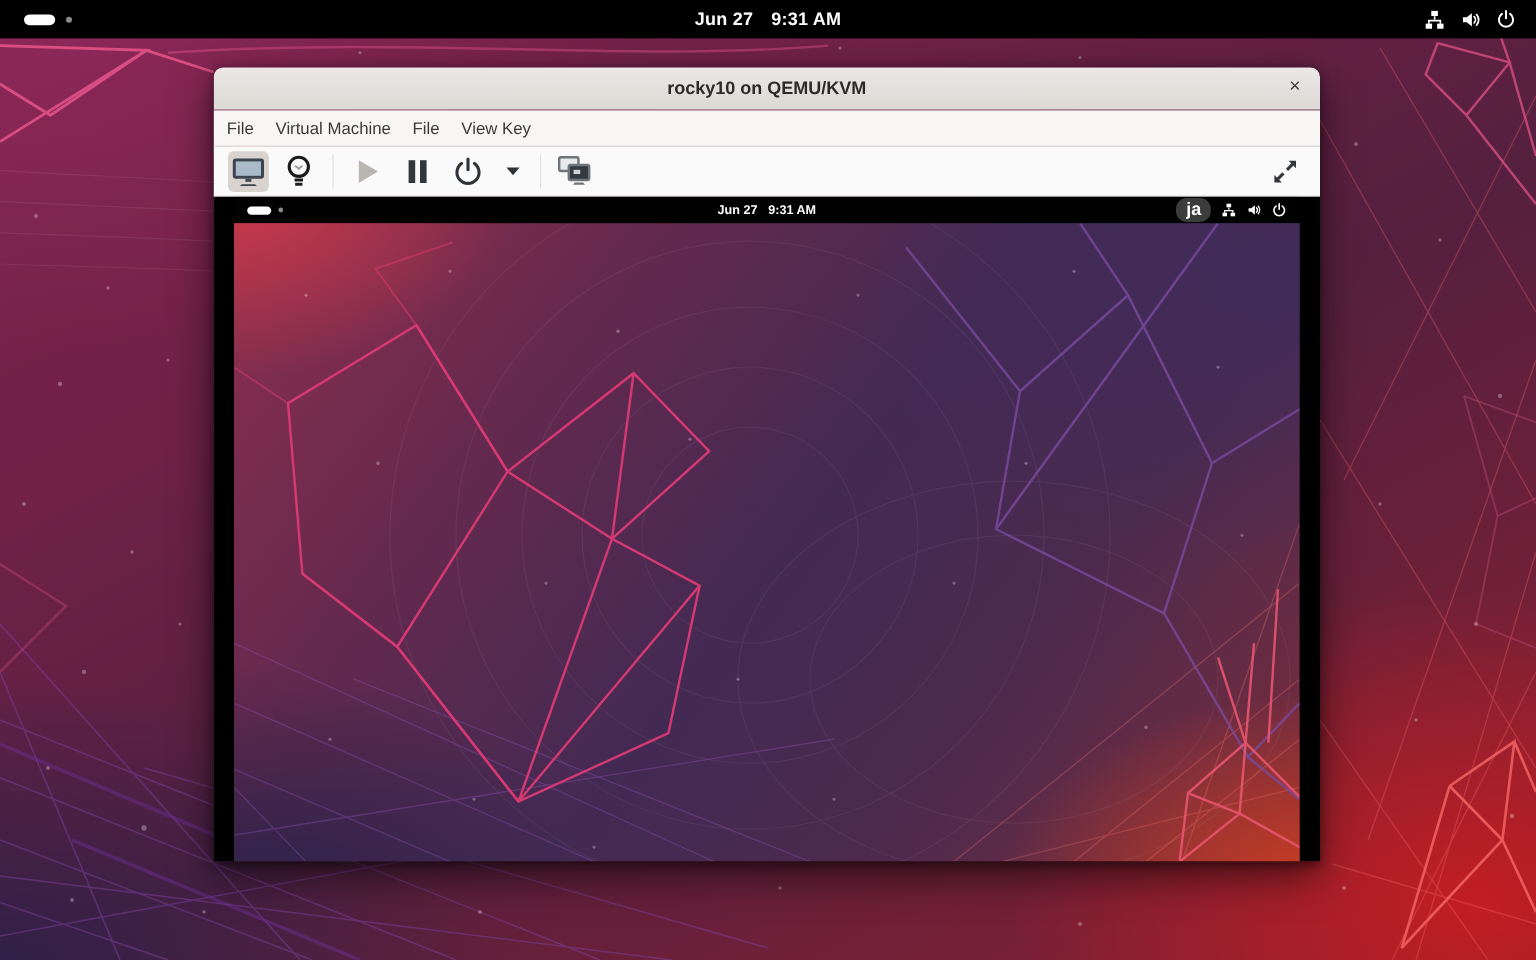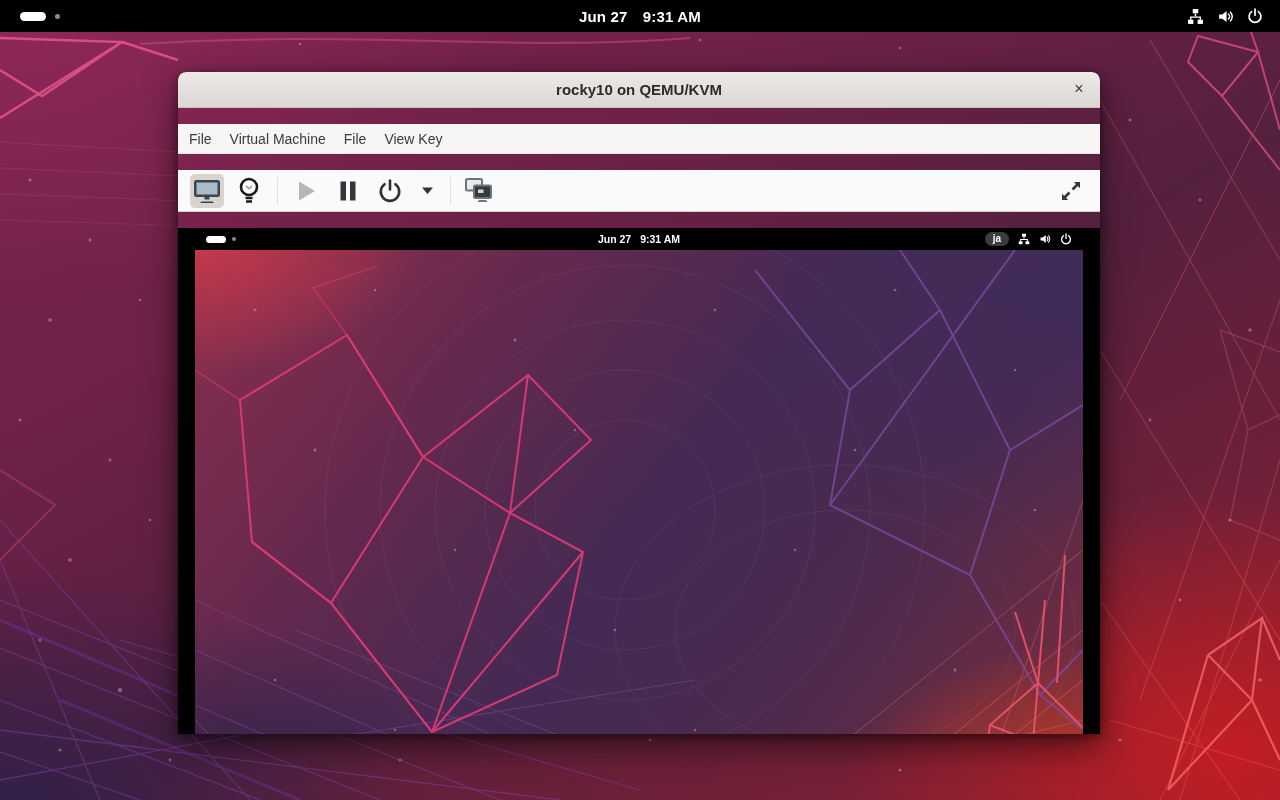--- a/index.html
+++ b/index.html
@@ -24,23 +24,23 @@
   .activities { display:flex; align-items:center; gap:9px; padding-left:20px; width:180px; cursor:pointer; }
   .activities .pill { width:26px; height:9px; border-radius:5px; background:#fff; display:inline-block; }
   .activities .dot  { width:5px; height:5px; border-radius:50%; background:#8a8a8a; display:inline-block; }
   .host-clock { flex:1; text-align:center; font-size:15px; font-weight:700; letter-spacing:.2px; cursor:pointer; }
   .host-clock .sp { display:inline-block; width:15px; }
   .sysicons { display:flex; align-items:center; gap:13px; padding-right:17px; width:180px; justify-content:flex-end; cursor:pointer; }
   .sysicons svg { display:block; }
 
   
   .vm-window {
-    position:absolute; left:178px; top:72px; width:922px; height:662px;
+    position:absolute; left:178px; top:56px; width:922px; height:662px;
     border-radius:8px 8px 0 0; box-shadow:0 12px 34px rgba(0,0,0,.55), 0 2px 8px rgba(0,0,0,.4);
-    display:flex; flex-direction:column; z-index:40; overflow:hidden;gap:16px;
+    display:flex; flex-direction:column; z-index:40; overflow:hidden;
   }
   .titlebar {
     height:36px; flex:0 0 36px; position:relative;
     background:linear-gradient(#ebe8e6, #dcd8d4);
     border-bottom:1px solid #c6c1bb; border-radius:8px 8px 0 0;
     display:flex; align-items:center; justify-content:center;
   }
   .titlebar .title { font-size:15px; font-weight:700; color:#2b2b2b; }
   .titlebar .close {
     position:absolute; right:8px; top:4px; width:26px; height:26px; border:none; background:transparent;
@@ -69,21 +69,21 @@
   .guest-topbar {
     height:22px; flex:0 0 22px; background:#010101; color:#fff;
     display:flex; align-items:center;
   }
   .guest-topbar .g-activities { display:flex; align-items:center; gap:6px; padding-left:11px; width:150px; cursor:pointer; }
   .guest-topbar .g-pill { width:20px; height:7px; border-radius:4px; background:#fff; display:inline-block; }
   .guest-topbar .g-dot { width:4px; height:4px; border-radius:50%; background:#8a8a8a; display:inline-block; }
   .g-clock { flex:1; text-align:center; font-size:10.5px; font-weight:700; }
   .g-clock .sp { display:inline-block; width:9px; }
   .g-right { display:flex; align-items:center; gap:9px; padding-right:11px; width:150px; justify-content:flex-end; cursor:pointer; }
-  .ja-pill { background:#3c3c3c; color:#fff; font-size:10px; font-weight:700; border-radius:9px; padding:1px 8px 2px; }
+  .ja-pill { background:#3c3c3c; color:#fff; font-size:15px; font-weight:700; border-radius:9px; padding:1px 8px 2px; }
   .g-right svg { display:block; }
 
   .guest-wallpaper {
     flex:1; position:relative; overflow:hidden;
     background:
       radial-gradient(ellipse 38% 40% at 0% -4%, rgba(206,58,74,.95), rgba(206,58,74,0) 70%),
       radial-gradient(ellipse 42% 42% at 102% 104%, rgba(208,62,32,.95), rgba(208,62,32,0) 72%),
       radial-gradient(ellipse 45% 55% at 2% 108%, rgba(34,32,72,.9), rgba(34,32,72,0) 70%),
       radial-gradient(ellipse 55% 60% at 100% 10%, rgba(58,44,96,.65), rgba(58,44,96,0) 75%),
       linear-gradient(128deg, #8c2f4e 0%, #63294e 28%, #432a53 52%, #4c2a4e 72%, #7c2c3a 100%);

